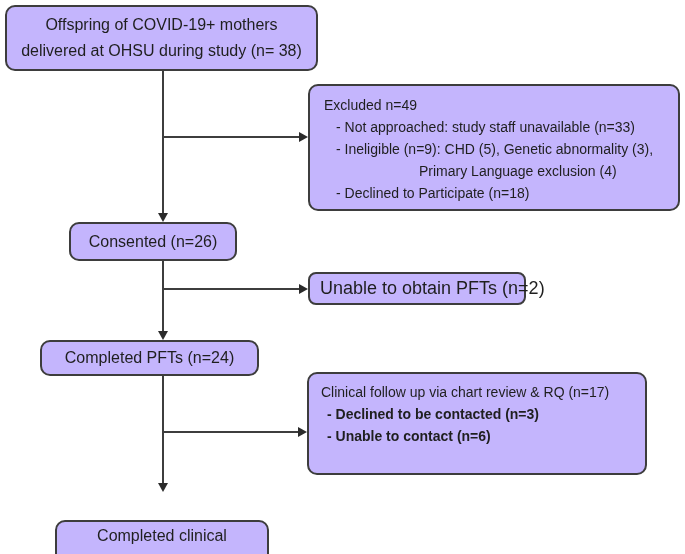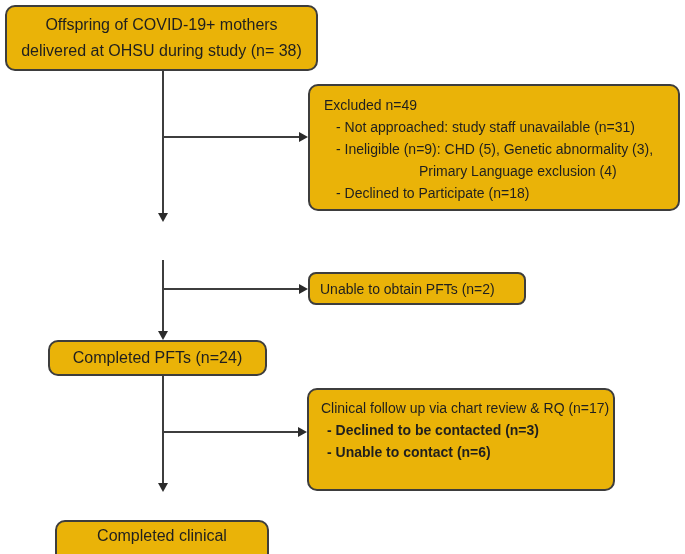--- a/index.html
+++ b/index.html
@@ -14,21 +14,21 @@
     background: #ffffff;
     font-family: "Liberation Sans", sans-serif;
     color: #1f1f1f;
     overflow: hidden;
   }
   .box {
     position: absolute;
     box-sizing: border-box;
     border: 2px solid #3d3d3d;
     border-radius: 10px;
-    background: #eab308;
+    background: #c4b5fd;
   }
   .box.centered {
     display: flex;
     flex-direction: column;
     align-items: center;
     justify-content: center;
     text-align: center;
   }
   .main-text {
     font-size: 16px;
@@ -60,23 +60,23 @@
     border-bottom: 5px solid transparent;
     border-left: 9px solid #2b2b2b;
   }
 
   
   #box-offspring          { left: 5px;   top: 5px;   width: 313px; height: 66px; }
   #box-excluded           { left: 308px; top: 84px;  width: 372px; height: 127px; padding: 8px 14px; }
   #box-consented          { left: 69px;  top: 222px; width: 168px; height: 39px; }
   #box-unable-pfts        { left: 308px; top: 272px; width: 218px; height: 33px; border-radius: 8px;
                             display: flex; align-items: center; padding-left: 10px; box-sizing: border-box;
-                            font-size: 14px; }
-  #box-completed-pfts     { left: 48px;  top: 340px; width: 219px; height: 36px; }
-  #box-clinical           { left: 307px; top: 388px; width: 308px; height: 103px; padding: 7px 12px; }
+                            font-size: 18px; }
+  #box-completed-pfts     { left: 40px;  top: 340px; width: 219px; height: 36px; }
+  #box-clinical           { left: 307px; top: 372px; width: 340px; height: 103px; padding: 7px 12px; }
   #box-completed-clinical { left: 55px;  top: 520px; width: 214px; height: 57px; }
 
   
   #line-v1 { left: 162px; top: 70px;  width: 2px;  height: 144px; }
   #arr-v1  { left: 158px; top: 213px; }
   #line-h1 { left: 163px; top: 136px; width: 137px; height: 2px; }
   #arr-h1  { left: 299px; top: 132px; }
 
   #line-v2 { left: 162px; top: 260px; width: 2px;  height: 72px; }
   #arr-v2  { left: 158px; top: 331px; }
@@ -98,26 +98,29 @@
     <div class="line-row">delivered at OHSU during study (n= 38)</div>
   </div>
 
   <div class="connector" id="line-v1"></div>
   <div class="arrow-down" id="arr-v1"></div>
   <div class="connector" id="line-h1"></div>
   <div class="arrow-right" id="arr-h1"></div>
 
   <div class="box side-text" id="box-excluded">
     <div class="line-row">Excluded n=49</div>
-    <div class="line-row indent-1">- Not approached: study staff unavailable (n=31)</div>
+    <div class="line-row indent-1">- Not approached: study staff unavailable (n=33)</div>
     <div class="line-row indent-1">- Ineligible (n=9): CHD (5), Genetic abnormality (3),</div>
     <div class="line-row indent-2">Primary Language exclusion (4)</div>
     <div class="line-row indent-1">- Declined to Participate (n=18)</div>
   </div>
 
+  <div class="box centered main-text" id="box-consented">
+    <div class="line-row">Consented (n=26)</div>
+  </div>
 
   <div class="connector" id="line-v2"></div>
   <div class="arrow-down" id="arr-v2"></div>
   <div class="connector" id="line-h2"></div>
   <div class="arrow-right" id="arr-h2"></div>
 
   <div class="box" id="box-unable-pfts">
     <div class="line-row">Unable to obtain PFTs (n=2)</div>
   </div>
 

